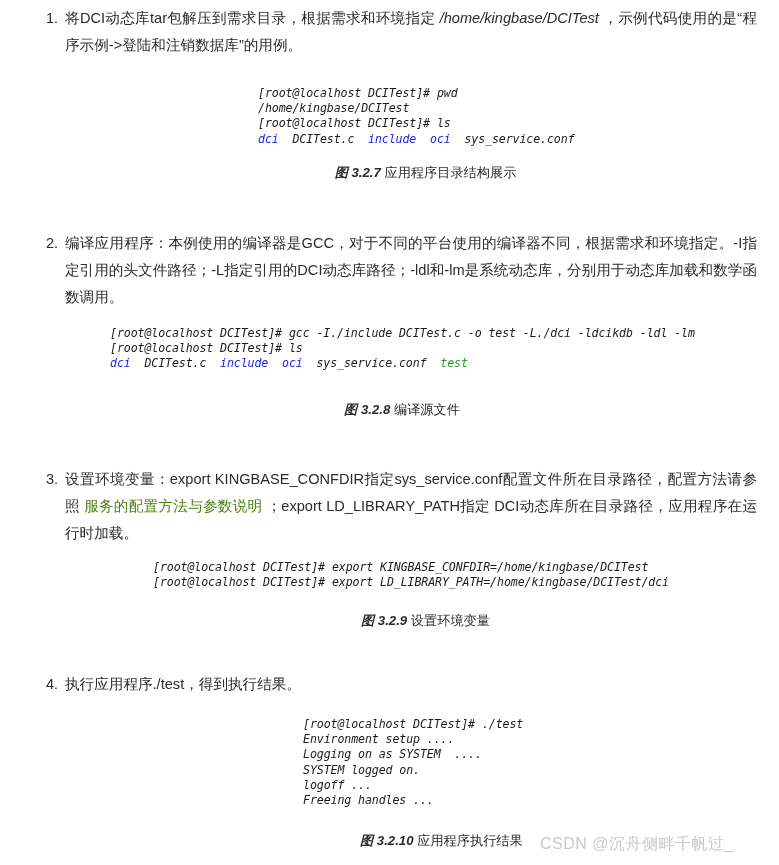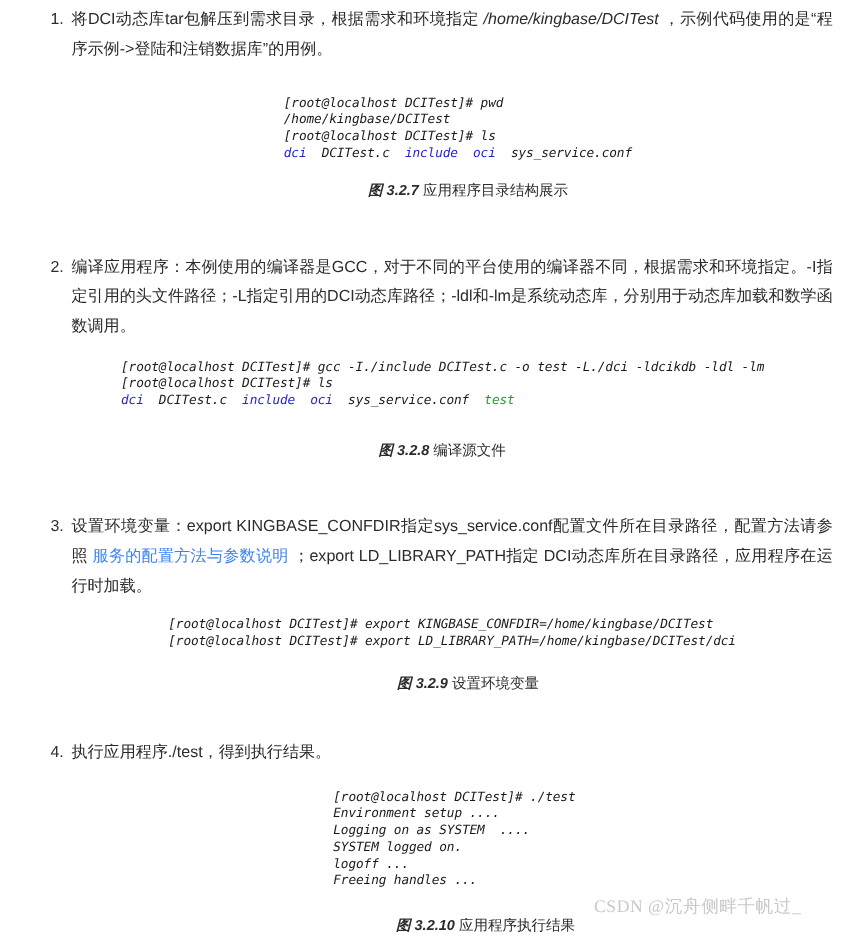--- a/index.html
+++ b/index.html
@@ -46,21 +46,21 @@
     line-height: 27px;
     color: #2b2b2b;
     text-align: justify;
     text-justify: inter-ideograph;
     word-break: break-word;
   }
   .em-path {
     font-style: italic;
   }
   .link {
-    color: #3b82f6;
+    color: #4d7c0f;
     text-decoration: none;
     cursor: pointer;
   }
 
   
   .code-block {
     font-family: "DejaVu Sans Mono", "Liberation Mono", monospace;
     font-size: 11.6px;
     line-height: 15.2px;
     color: #1a1a1a;
@@ -108,25 +108,25 @@
   #code-4      { top: 717px; left: 303px; }
   #caption-4   { top: 832px; left: 0; width: 776px; text-align: left; padding-left: 0; }
   #caption-4 .cap-inner {
     display: inline-block;
     margin-left: 324px;
   }
 
   
   #watermark {
     position: absolute;
-    top: 814px;
+    top: 834px;
     left: 540px;
     font-size: 16px;
     color: #c9c9c9;
-    font-family: Liberation Serif, serif;
+    font-family: Liberation Sans, sans-serif;
     letter-spacing: 0.5px;
     white-space: nowrap;
     user-select: none;
   }
 </style>
 </head>
 <body>
 
 <div class="page">
 

